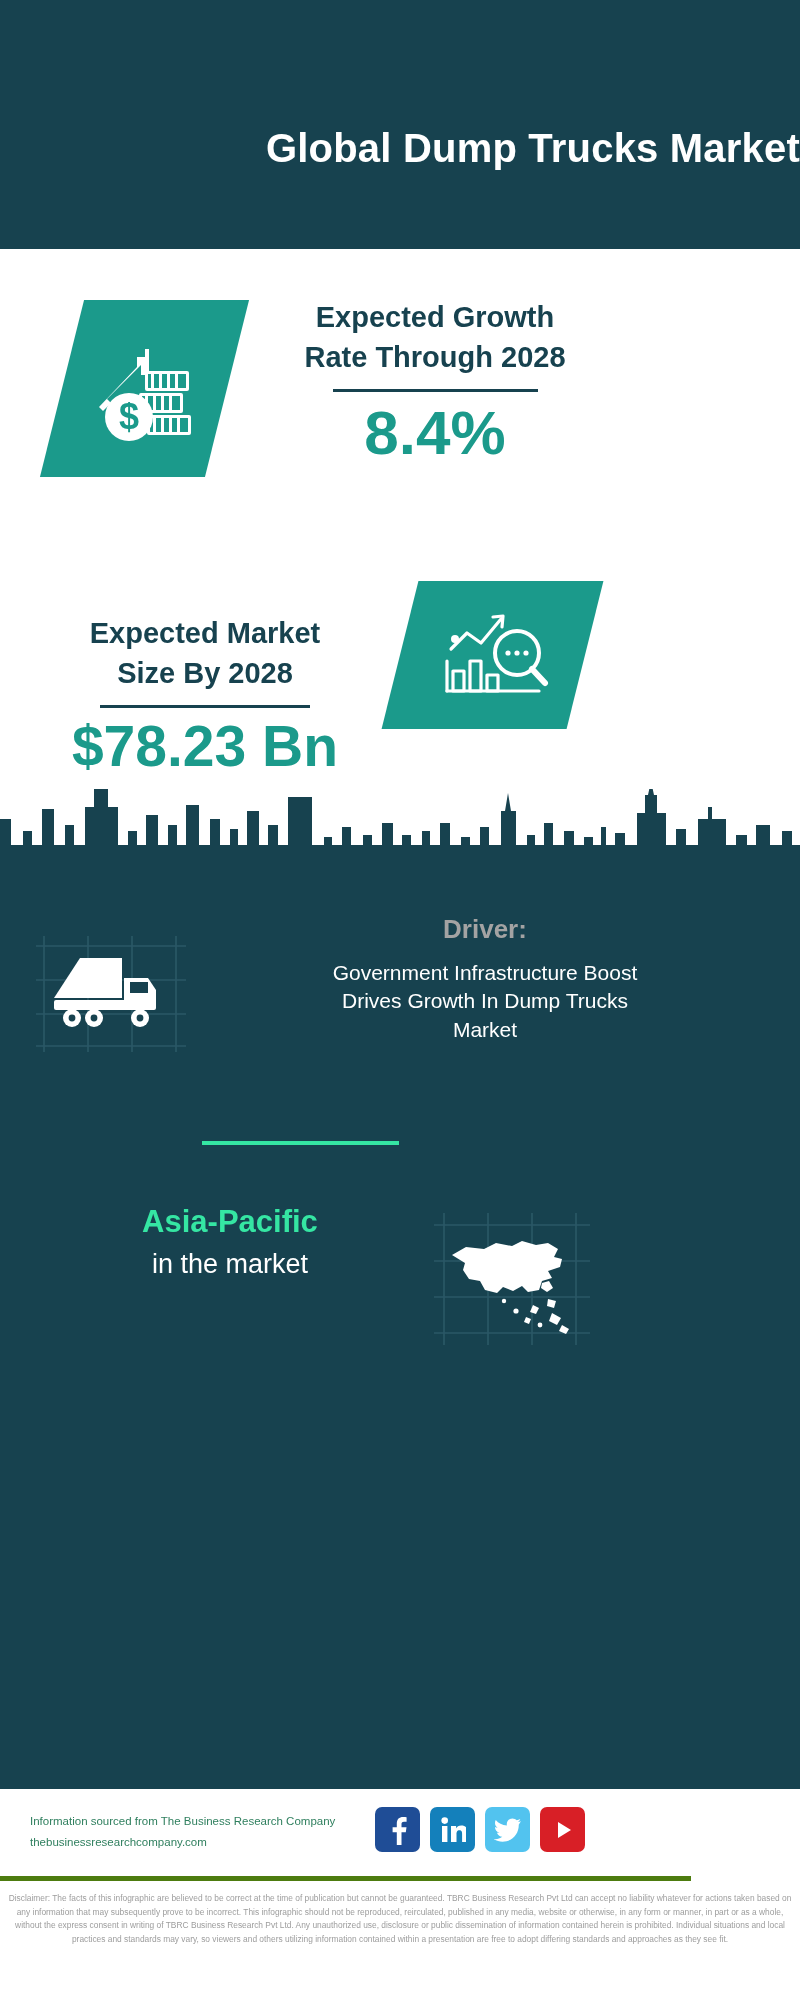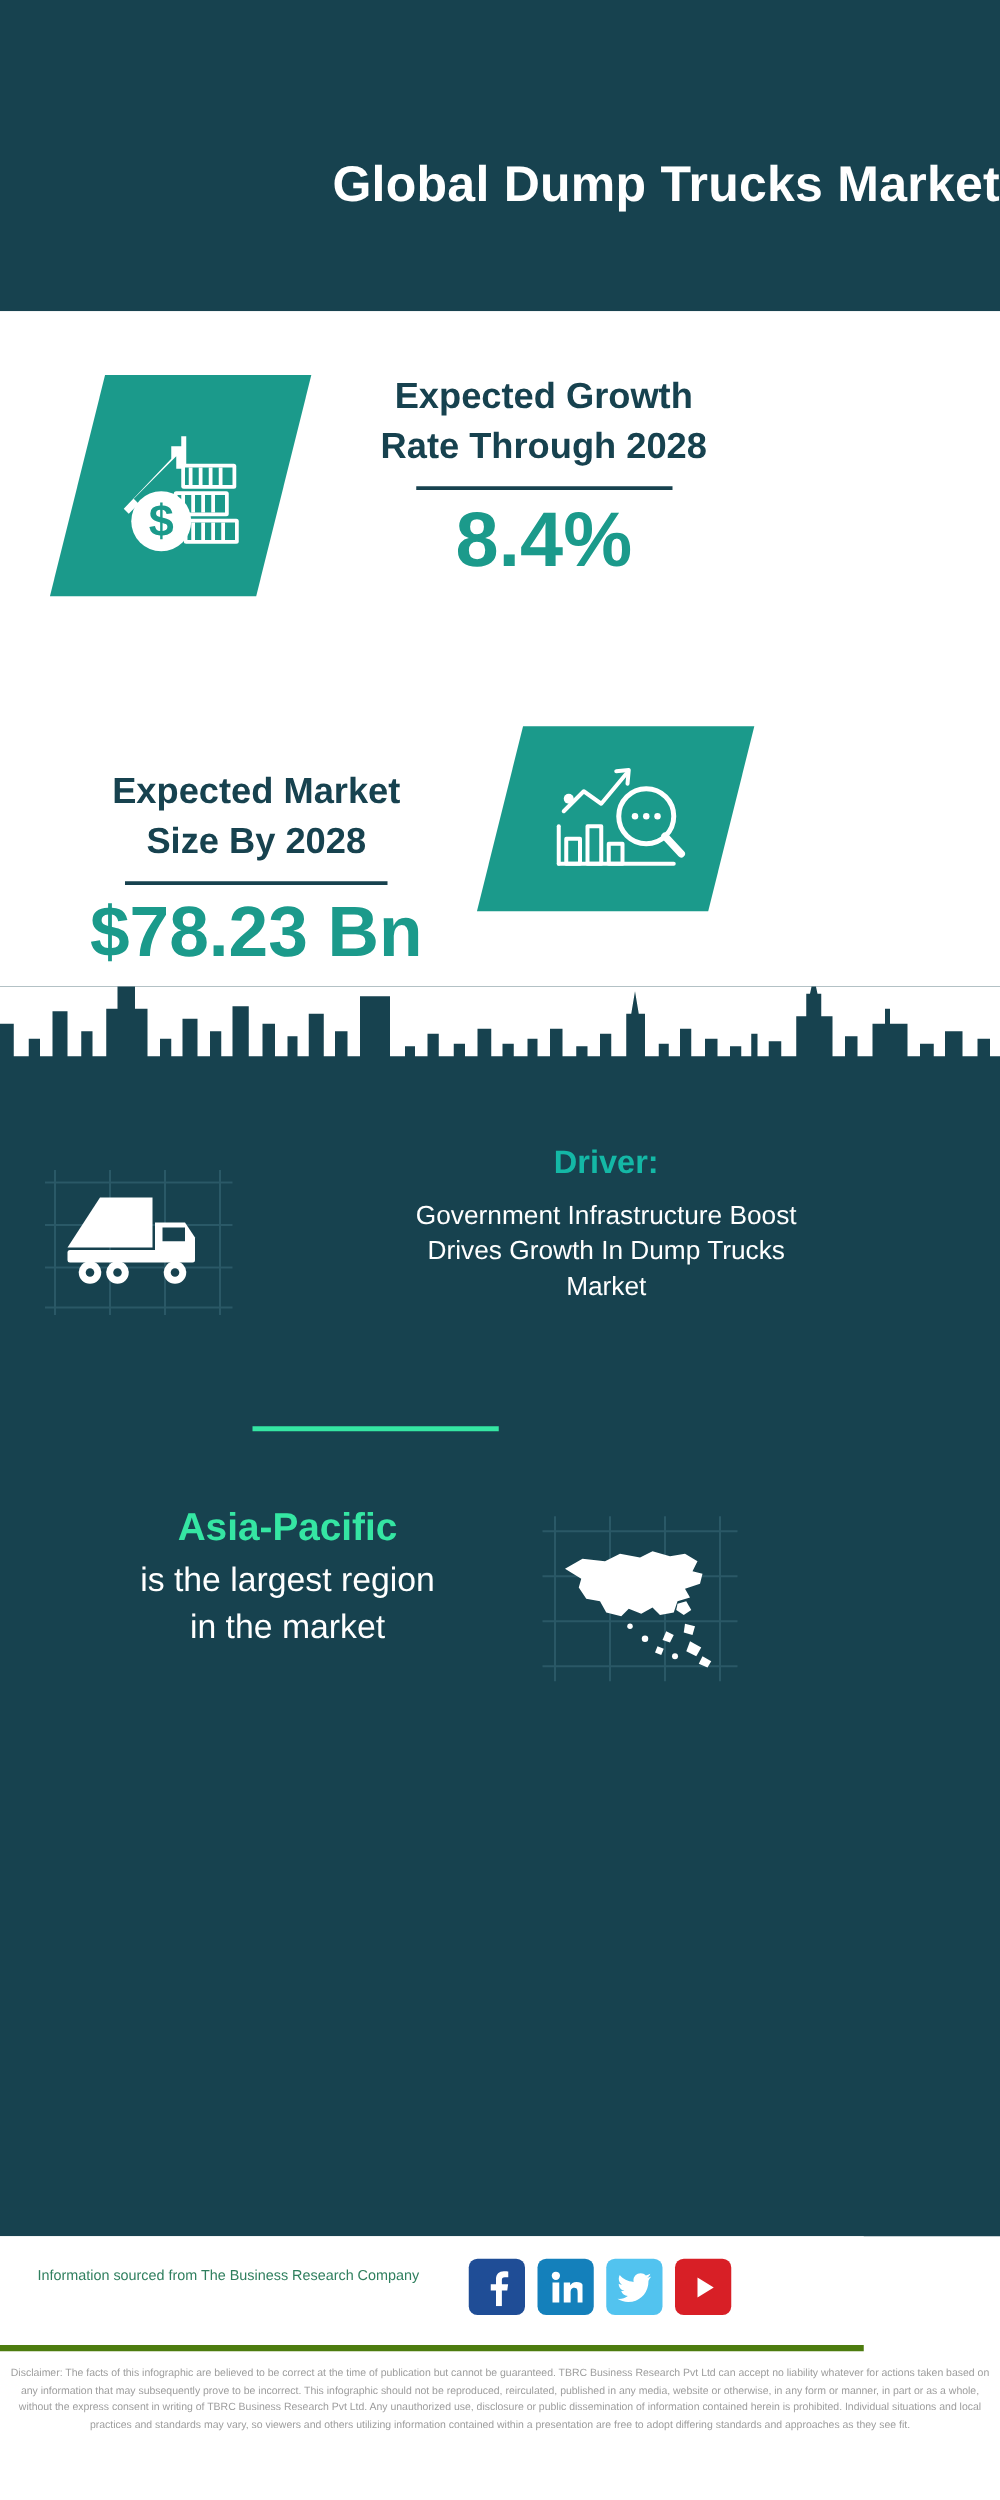--- a/index.html
+++ b/index.html
@@ -73,21 +73,21 @@
     position:absolute; left:0; top:0; width:800px; height:120px;
     display:block;
   }
 
   .driver-wrap { position:absolute; left:0; top:125px; width:800px; }
   .driver-icon-box {
     position:absolute; left:36px; top:10px; width:155px; height:135px;
   }
   .driver-text { position:absolute; left:200px; top:0; width:570px; text-align:center; }
   .driver-title {
-    color:#14b8a6; font-size:26px; font-weight:bold; margin-bottom:14px;
+    color:#a3a3a3; font-size:26px; font-weight:bold; margin-bottom:14px;
   }
   .driver-body {
     color:#ffffff; font-size:21px; font-weight:normal; line-height:1.35;
   }
 
   .mid-divider {
     position:absolute; left:202px; top:352px; width:197px; height:4px;
     background:#35e6a3;
   }
 
@@ -261,21 +261,20 @@
         <div class="driver-body">Drives Growth In Dump Trucks</div>
         <div class="driver-body">Market</div>
       </div>
     </div>
 
     <div class="mid-divider"></div>
 
     <div class="region-wrap">
       <div class="region-text">
         <div class="region-name">Asia-Pacific</div>
-        <div class="region-sub">is the largest region</div>
         <div class="region-sub">in the market</div>
       </div>
       <div class="map-box">
         <svg width="165" height="140" viewBox="0 0 165 140">
           <g stroke="#2e5d6b" stroke-width="1.6" opacity=".85">
             <line x1="14" y1="4" x2="14" y2="136"></line>
             <line x1="58" y1="4" x2="58" y2="136"></line>
             <line x1="102" y1="4" x2="102" y2="136"></line>
             <line x1="146" y1="4" x2="146" y2="136"></line>
             <line x1="4" y1="16" x2="160" y2="16"></line>
@@ -296,20 +295,21 @@
             <circle cx="74" cy="92" r="2.2"></circle>
           </g>
         </svg>
       </div>
     </div>
   </div>
 
   <div class="footer">
     <div class="footer-text">
       <div>Information sourced from The Business Research Company</div>
+      <div>thebusinessresearchcompany.com</div>
     </div>
     <div class="socials">
       <div class="social s-fb">
         <svg width="24" height="30" viewBox="0 0 24 30">
             <path fill="#fff" d="M15.5 30V17.3h4.3l.7-5h-5V9.1c0-1.4.4-2.4 2.5-2.4h2.6V2.2C20.2 2.1 18.7 2 17 2c-3.7 0-6.2 2.2-6.2 6.4v3.9H6.6v5h4.2V30z"></path>
           </svg>
       </div>
       <div class="social s-li">
         <svg width="26" height="28" viewBox="0 0 26 28">
             <g fill="#fff">

